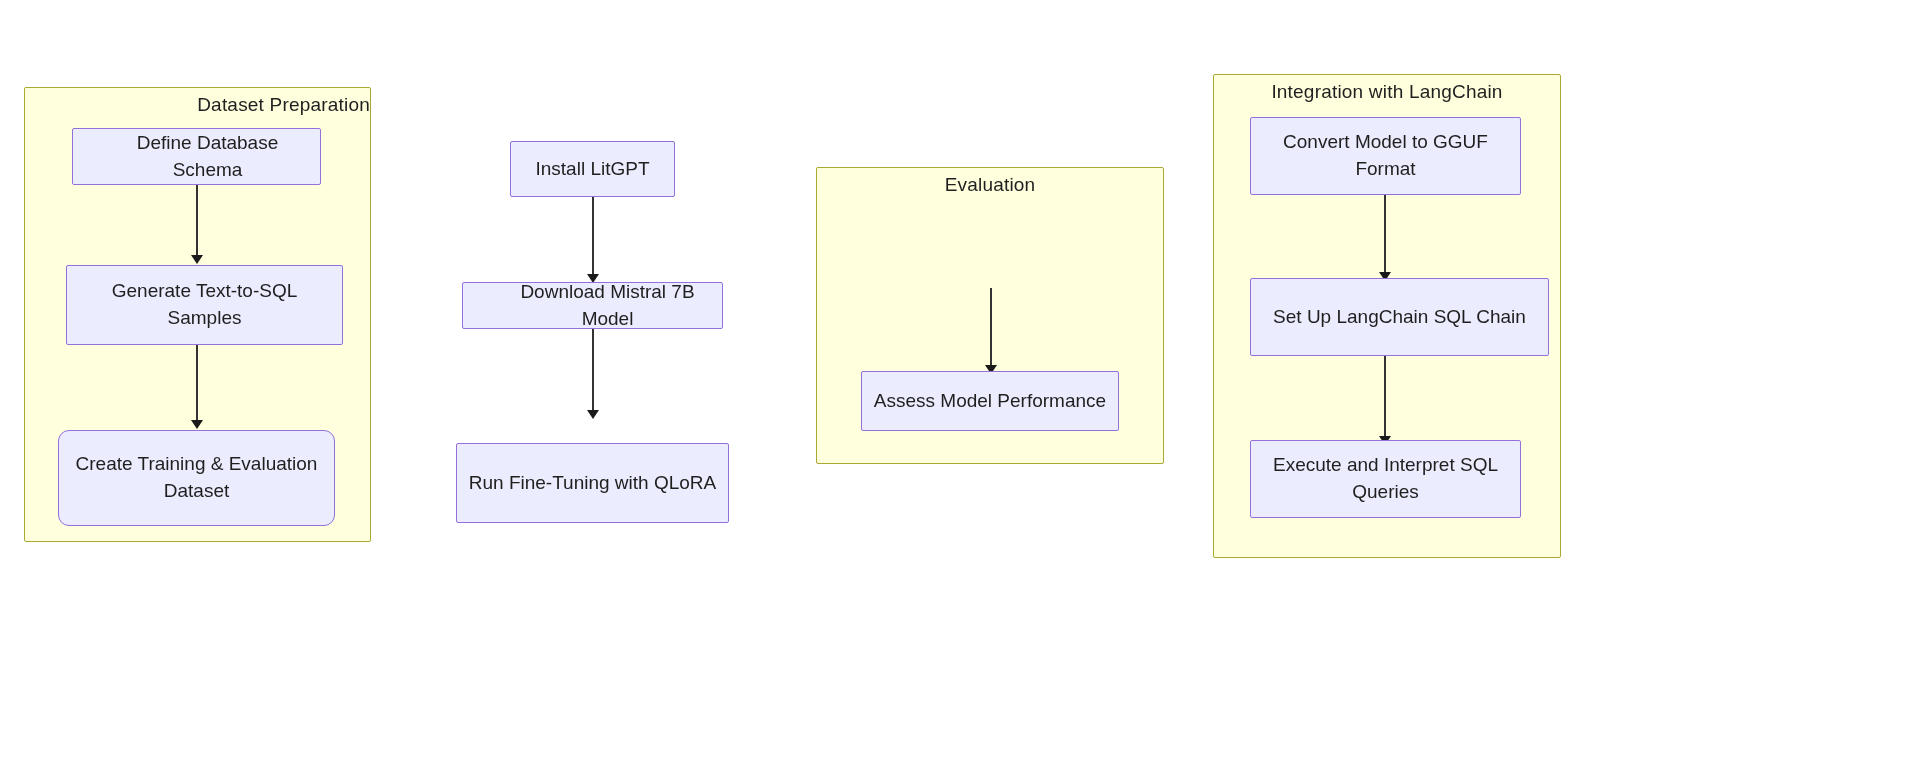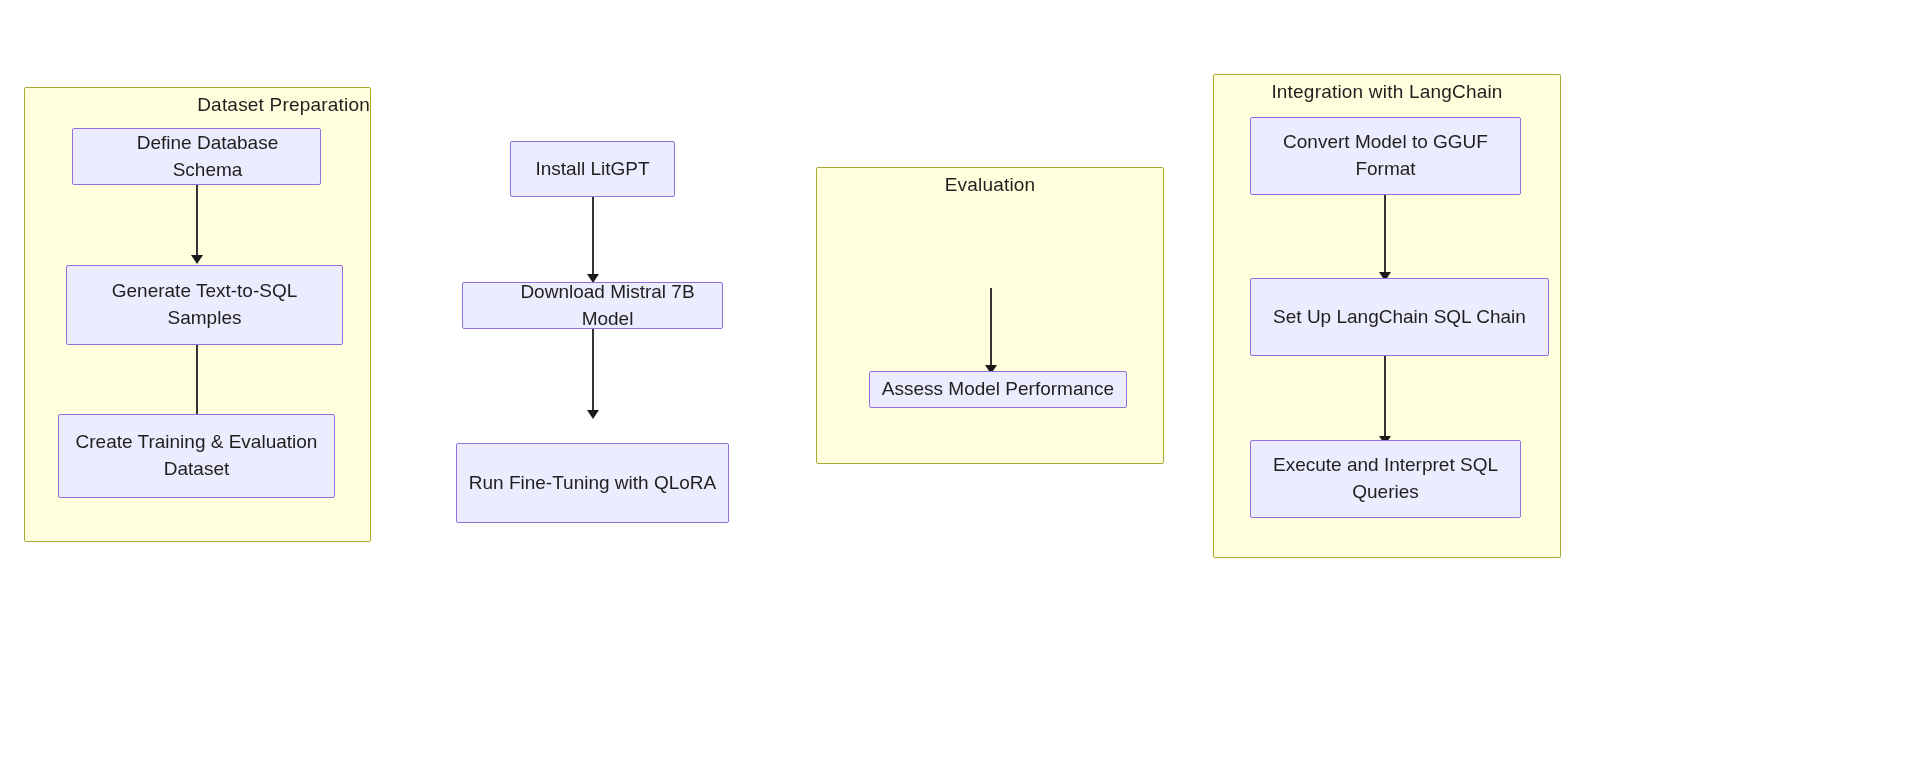--- a/index.html
+++ b/index.html
@@ -95,21 +95,21 @@
   <div class="edge" style="left:196px; top:185px; height:72px;"></div>
   <div class="arrowhead" style="left:191px; top:255px;"></div>
 
   <div class="node" style="left:58px; top:265px; width:277px; height:80px;margin-left:8px;">
     <span>Generate Text-to-SQL Samples</span>
   </div>
 
   <div class="edge" style="left:196px; top:345px; height:77px;"></div>
   <div class="arrowhead" style="left:191px; top:420px;"></div>
 
-  <div class="node" style="left:58px; top:414px; width:277px; height:84px;">
+  <div class="node" style="left:58px; top:430px; width:277px; height:96px;border-radius:11px;">
     <span>Create Training &amp; Evaluation Dataset</span>
   </div>
 
 
   <div class="node" style="left:510px; top:141px; width:165px; height:56px;">
     <span>Install LitGPT</span>
   </div>
 
   <div class="edge" style="left:592px; top:197px; height:79px;"></div>
   <div class="arrowhead" style="left:587px; top:274px;"></div>
@@ -126,21 +126,21 @@
   </div>
 
   <div class="cluster" style="left:816px; top:167px; width:348px; height:297px;">
     <div class="cluster-title" style="top:6px;">Evaluation</div>
   </div>
 
 
   <div class="edge" style="left:990px; top:288px; height:79px;"></div>
   <div class="arrowhead" style="left:985px; top:365px;"></div>
 
-  <div class="node" style="left:861px; top:371px; width:258px; height:37px;margin-left:8px;">
+  <div class="node" style="left:861px; top:371px; width:258px; height:60px;">
     <span>Assess Model Performance</span>
   </div>
 
   <div class="cluster" style="left:1213px; top:74px; width:348px; height:484px;">
     <div class="cluster-title" style="top:6px;">Integration with LangChain</div>
   </div>
 
   <div class="node" style="left:1250px; top:117px; width:271px; height:78px;">
     <span>Convert Model to GGUF Format</span>
   </div>

